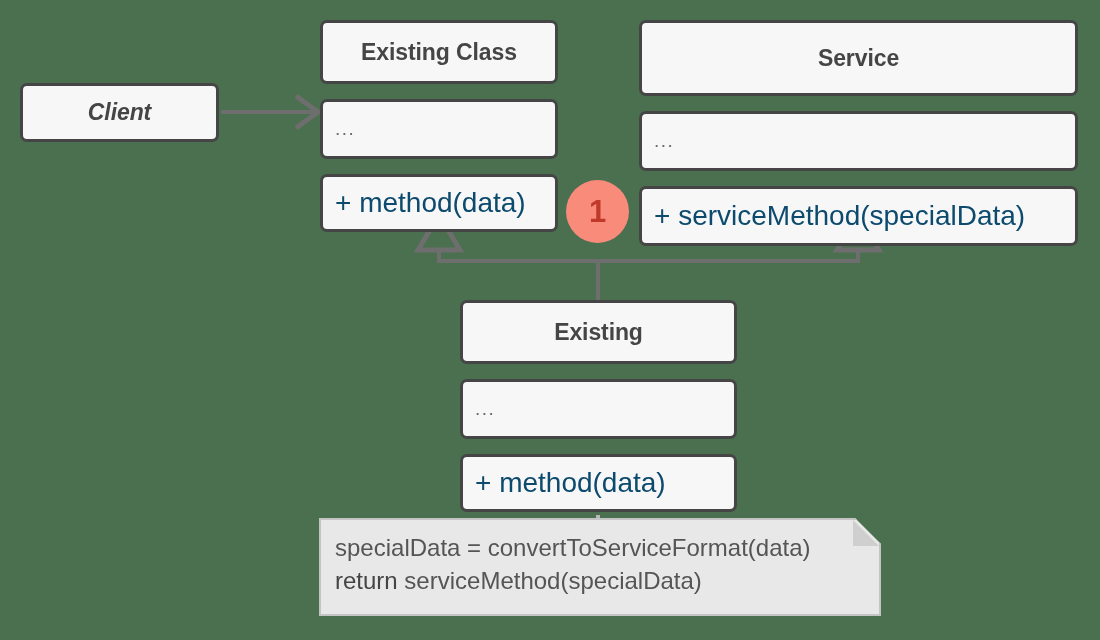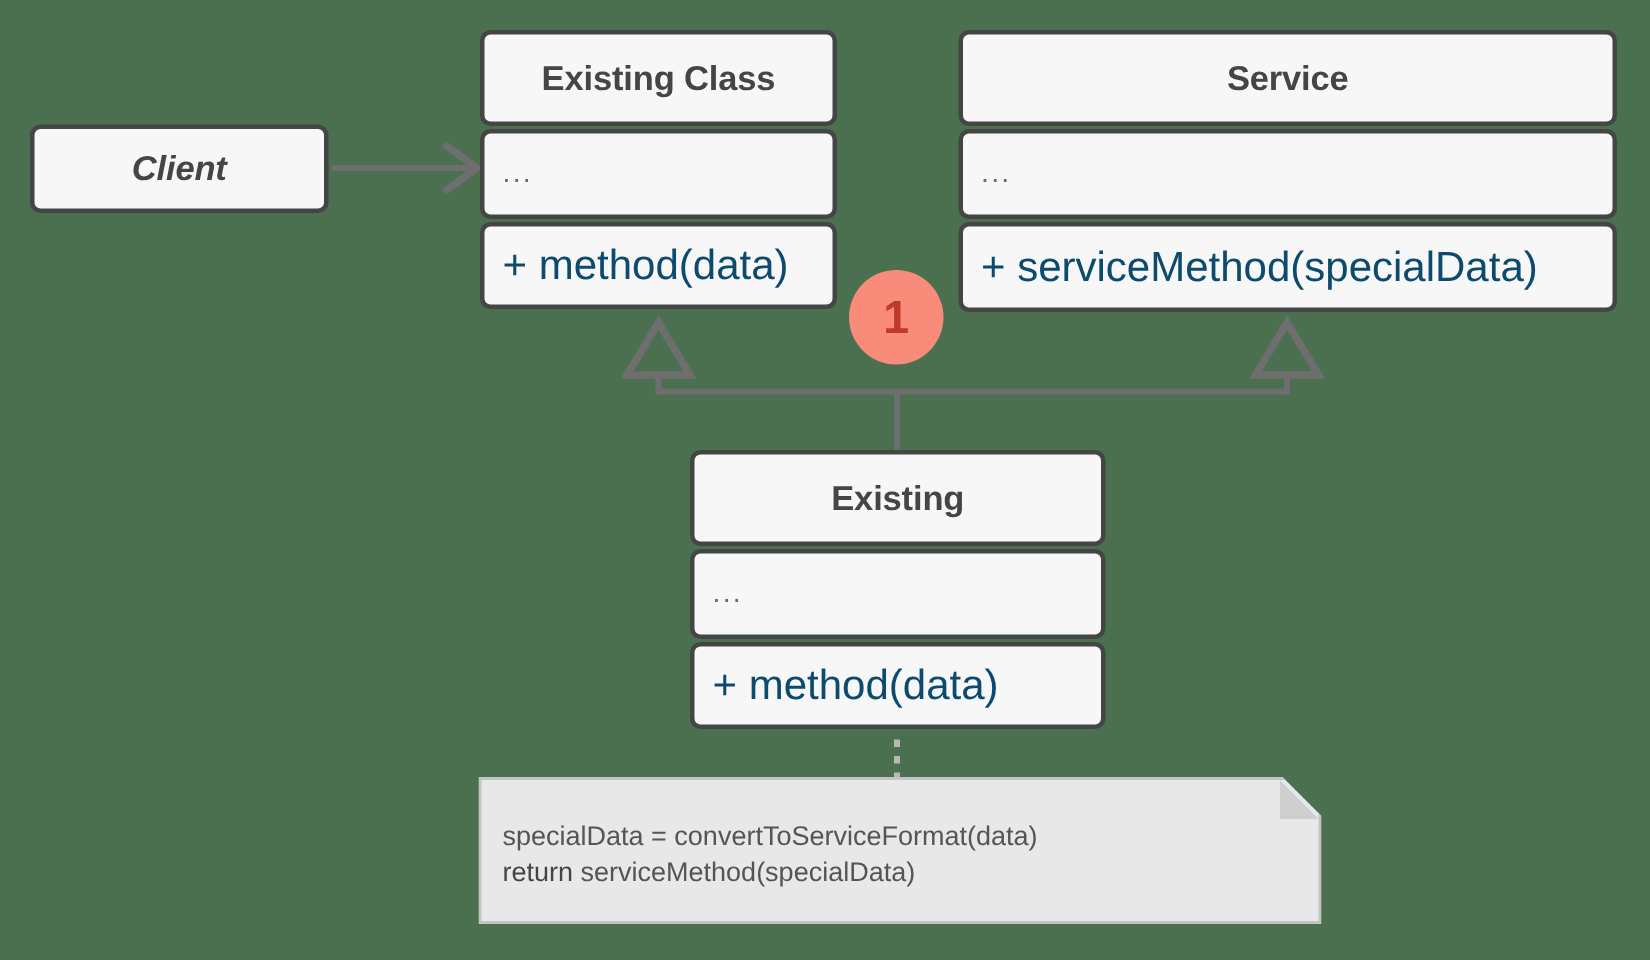--- a/index.html
+++ b/index.html
@@ -26,21 +26,21 @@
     top: 0;
     width: 1100px;
     height: 640px;
     pointer-events: none;
   }
   
   .uml-class {
     position: absolute;
     display: flex;
     flex-direction: column;
-    gap: 2px;
+    gap: 15px;
   }
   .compartment {
     background: #f7f7f7;
     border: 3px solid #454545;
     border-radius: 7px;
     box-sizing: border-box;
     display: flex;
     align-items: center;
   }
   .compartment.title {
@@ -79,21 +79,21 @@
   }
   #class-existing .compartment.title  { height: 64px; }
   #class-existing .compartment.attrs  { height: 60px; }
   #class-existing .compartment.ops    { height: 58px; }
 
   #class-service {
     left: 639px;
     top: 20px;
     width: 439px;
   }
-  #class-service .compartment.title  { height: 64px; }
+  #class-service .compartment.title  { height: 76px; }
   #class-service .compartment.attrs  { height: 60px; }
   #class-service .compartment.ops    { height: 60px; }
 
   #class-adapter {
     left: 460px;
     top: 300px;
     width: 277px;
   }
   #class-adapter .compartment.title  { height: 64px; }
   #class-adapter .compartment.attrs  { height: 60px; }
@@ -119,22 +119,22 @@
   
   #note-box {
     position: absolute;
     left: 319px;
     top: 518px;
     width: 562px;
     height: 98px;
     background: #e8e8e8;
     border: 2px solid #c4c4c4;
     box-sizing: border-box;
-    padding: 25px 18px 0 14px;
-    font-size: 18px;
+    padding: 12px 18px 0 14px;
+    font-size: 24px;
     color: #555555;
     line-height: 1.36;
     clip-path: polygon(0 0, calc(100% - 26px) 0, 100% 26px, 100% 100%, 0 100%);
   }
   #note-fold {
     position: absolute;
     right: 0;
     top: 0;
     width: 26px;
     height: 26px;

